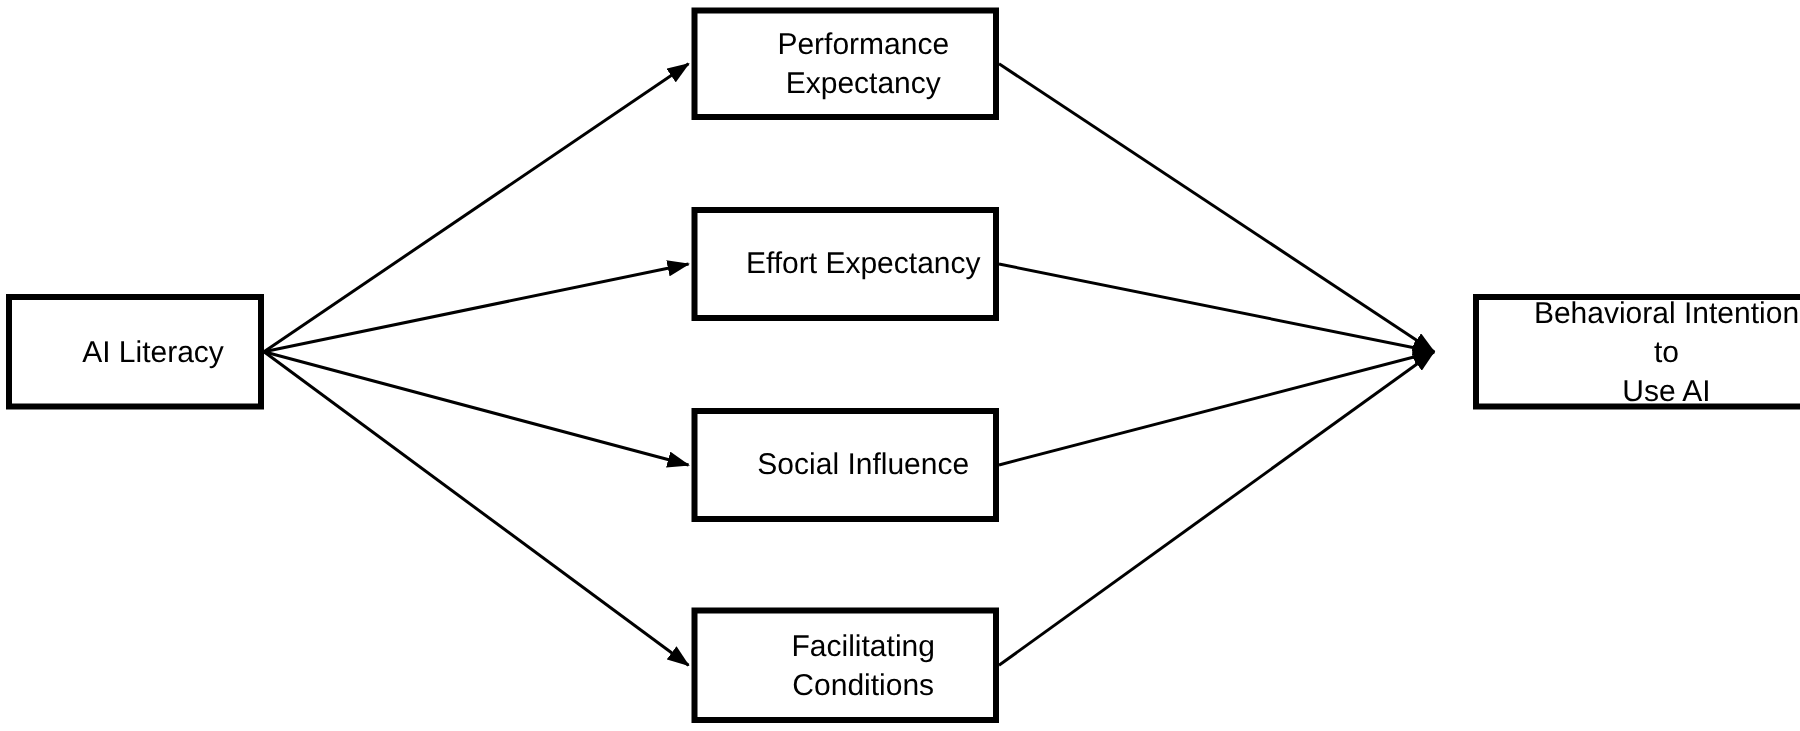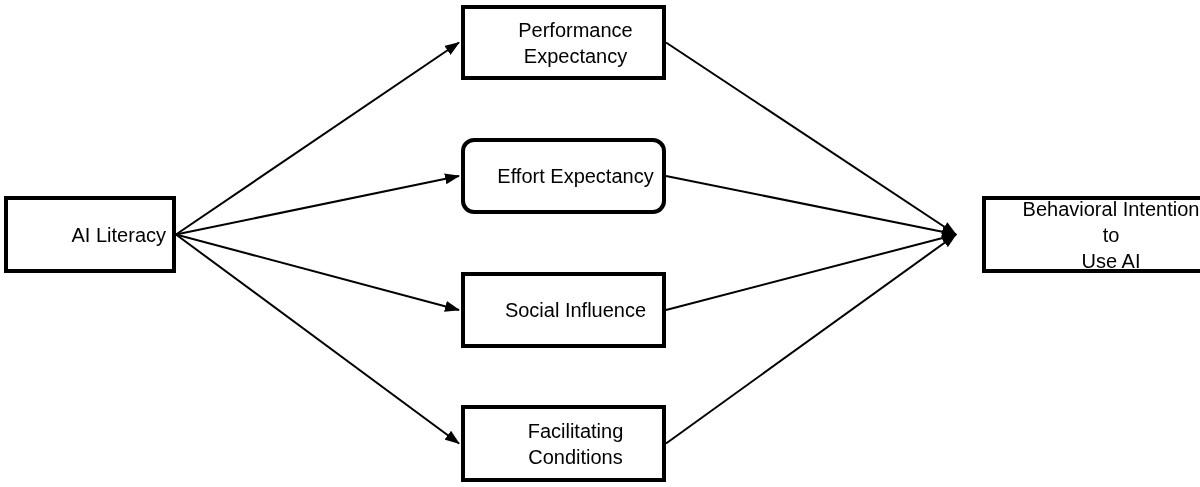--- a/index.html
+++ b/index.html
@@ -57,28 +57,28 @@
         <line x1="176" y1="234.5" x2="459" y2="176" stroke="#000000" stroke-width="2" marker-end="url(#arrowhead)"></line>
         <line x1="176" y1="234.5" x2="459" y2="310" stroke="#000000" stroke-width="2" marker-end="url(#arrowhead)"></line>
         <line x1="176" y1="234.5" x2="459" y2="443.5" stroke="#000000" stroke-width="2" marker-end="url(#arrowhead)"></line>
         <line x1="666" y1="42.5" x2="956" y2="234.5" stroke="#000000" stroke-width="2" marker-end="url(#arrowhead)"></line>
         <line x1="666" y1="176" x2="956" y2="234.5" stroke="#000000" stroke-width="2" marker-end="url(#arrowhead)"></line>
         <line x1="666" y1="310" x2="956" y2="234.5" stroke="#000000" stroke-width="2" marker-end="url(#arrowhead)"></line>
         <line x1="666" y1="443.5" x2="956" y2="234.5" stroke="#000000" stroke-width="2" marker-end="url(#arrowhead)"></line>
       </g>
   </svg>
 
-<div class="node" style="left: 4px; top: 196px; width: 172px; height: 77px; border-width: 4px; border-color: rgb(0, 0, 0); justify-content: flex-end;">
+<div class="node" style="left: 4px; top: 196px; width: 172px; height: 77px; border-width: 4px; border-color: rgb(0, 0, 0);">
       <span class="node-label">AI Literacy</span>
     </div>
     <div class="node" style="left: 461px; top: 5px; width: 205px; height: 75px; border-width: 4px; border-color: rgb(0, 0, 0);">
       <span class="node-label">Performance
 Expectancy</span>
     </div>
-    <div class="node" style="left: 461px; top: 138px; width: 205px; height: 76px; border-width: 4px; border-color: rgb(0, 0, 0); border-radius: 13px;">
+    <div class="node" style="left: 461px; top: 138px; width: 205px; height: 76px; border-width: 4px; border-color: rgb(0, 0, 0);">
       <span class="node-label">Effort Expectancy</span>
     </div>
     <div class="node" style="left: 461px; top: 272px; width: 205px; height: 76px; border-width: 4px; border-color: rgb(0, 0, 0);">
       <span class="node-label">Social Influence</span>
     </div>
     <div class="node" style="left: 461px; top: 405px; width: 205px; height: 77px; border-width: 4px; border-color: rgb(0, 0, 0);">
       <span class="node-label">Facilitating
 Conditions</span>
     </div>
     <div class="node" style="left: 982px; top: 196px; width: 234px; height: 77px; border-width: 4px; border-color: rgb(0, 0, 0);">

